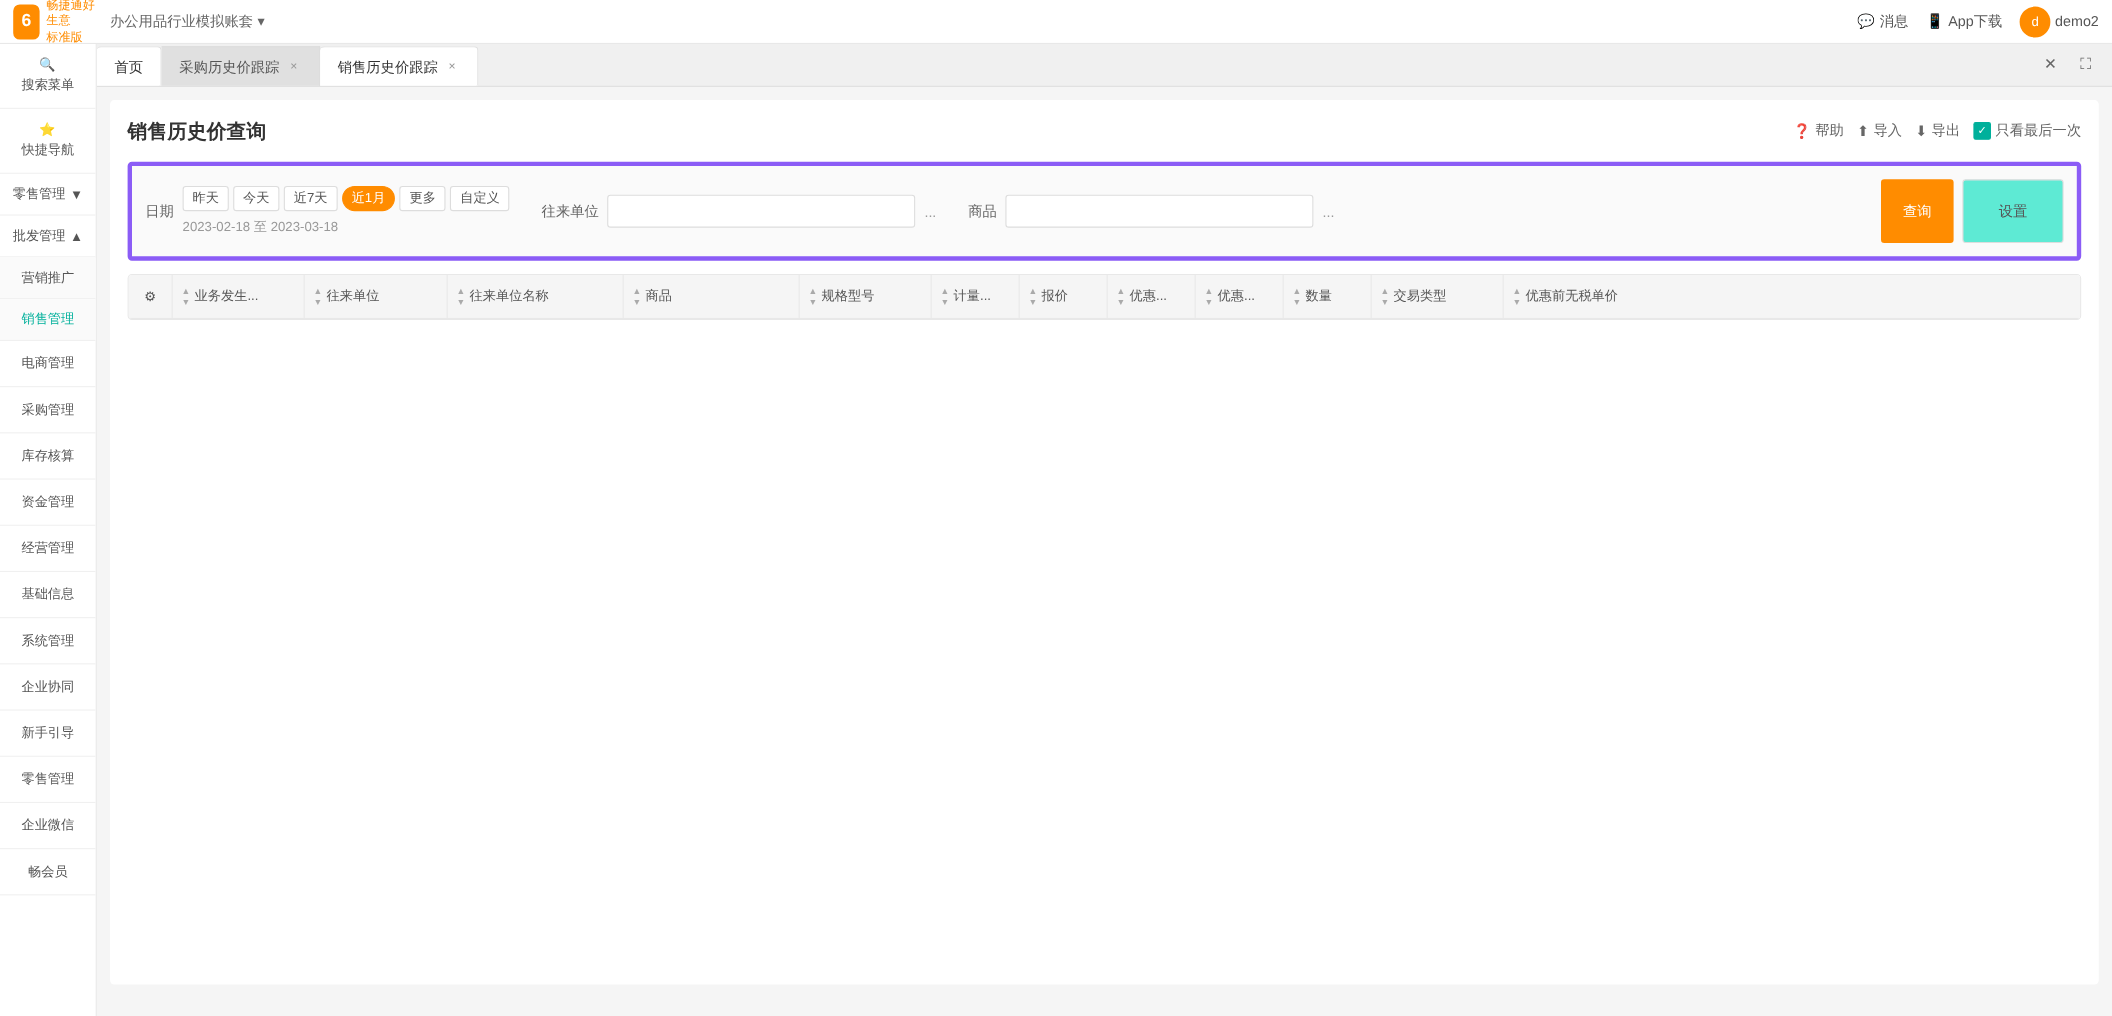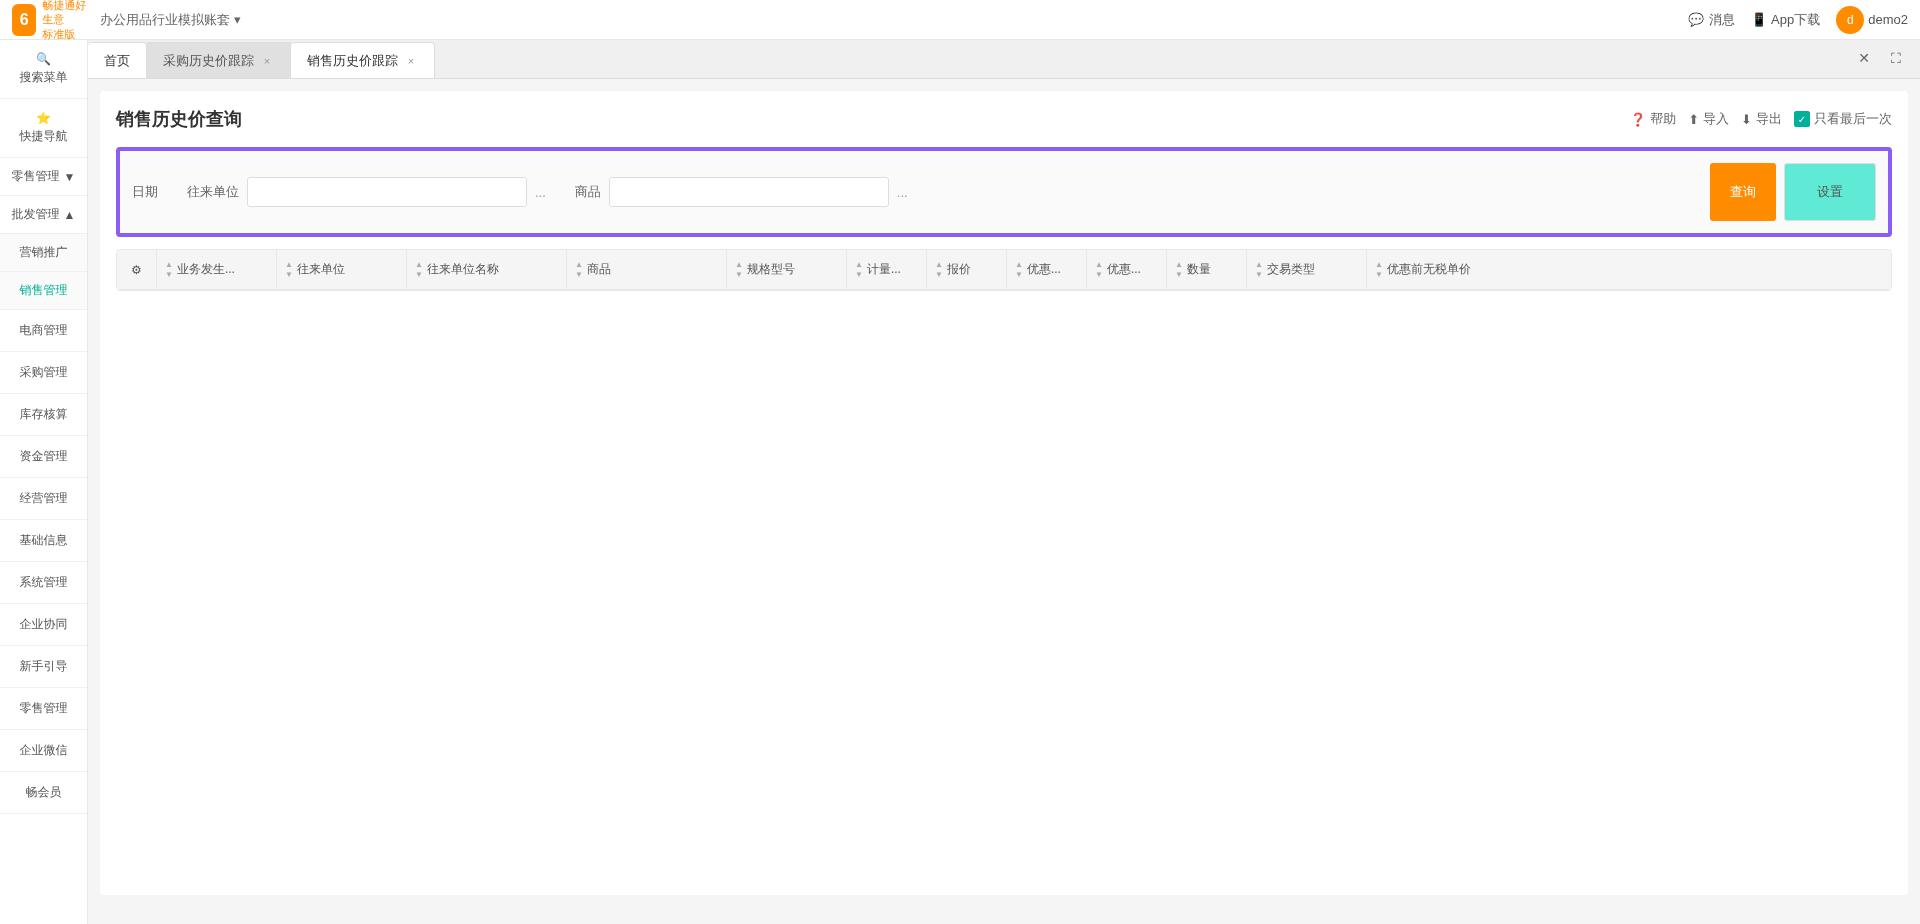--- a/index.html
+++ b/index.html
@@ -559,20 +559,31 @@
             <div class="checkbox-item">
               <div class="checkbox-icon">✓</div>
               <span>只看最后一次</span>
             </div>
           </div>
         </div>
 
         <div class="filter-row">
           <div class="filter-group">
             <span class="filter-label">日期</span>
+            <div class="filter-vertical">
+              <div class="date-options">
+                <button class="date-btn">昨天</button>
+                <button class="date-btn">今天</button>
+                <button class="date-btn">近7天</button>
+                <button class="date-btn active">近1月</button>
+                <button class="date-btn">更多</button>
+                <button class="date-btn">自定义</button>
+              </div>
+              <div class="date-range">2023-02-18 至 2023-03-18</div>
+            </div>
           </div>
 
           <div class="filter-group">
             <span class="filter-label">往来单位</span>
             <input class="filter-input" type="text" style="width: 280px;">
             <span class="filter-dots">...</span>
           </div>
 
           <div class="filter-group">
             <span class="filter-label">商品</span>

